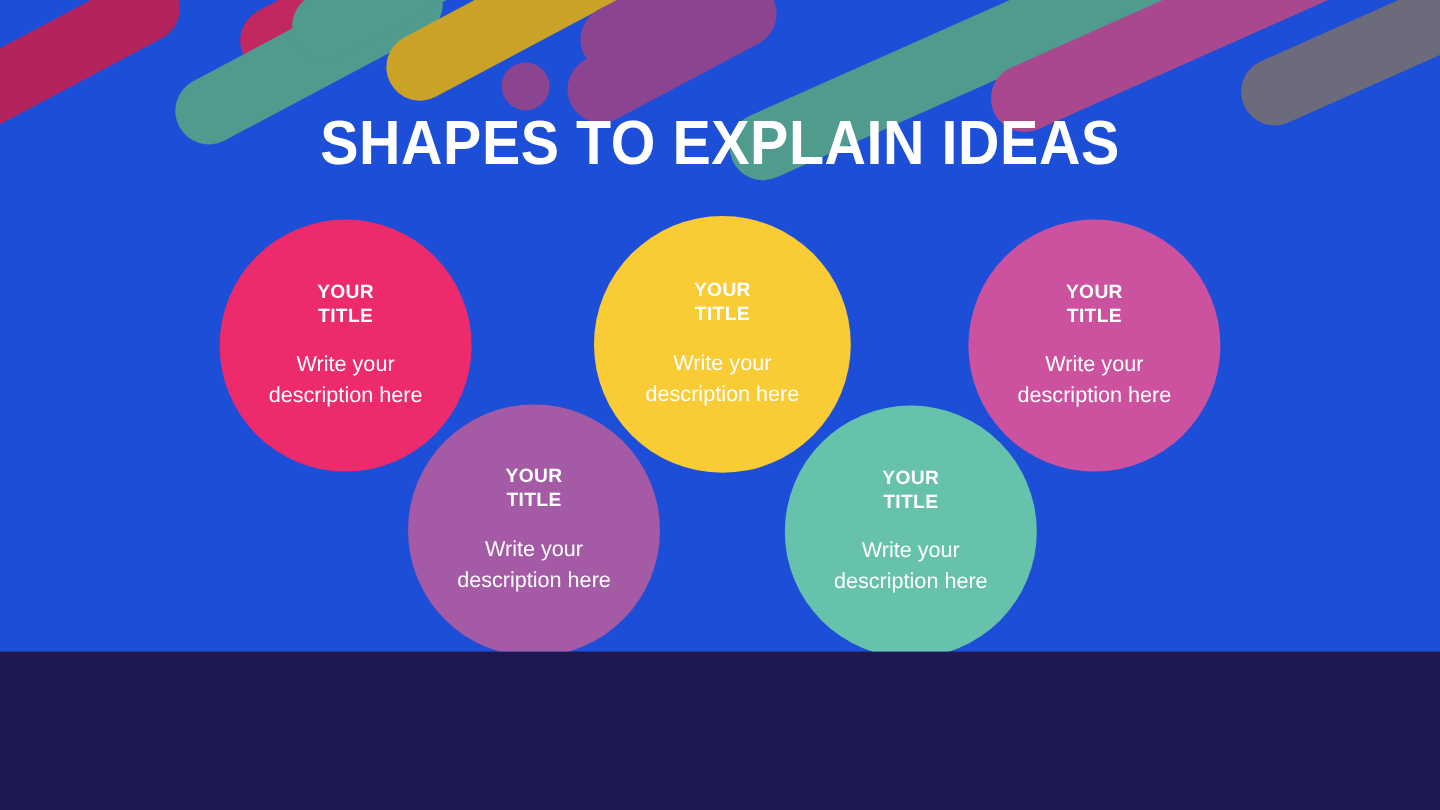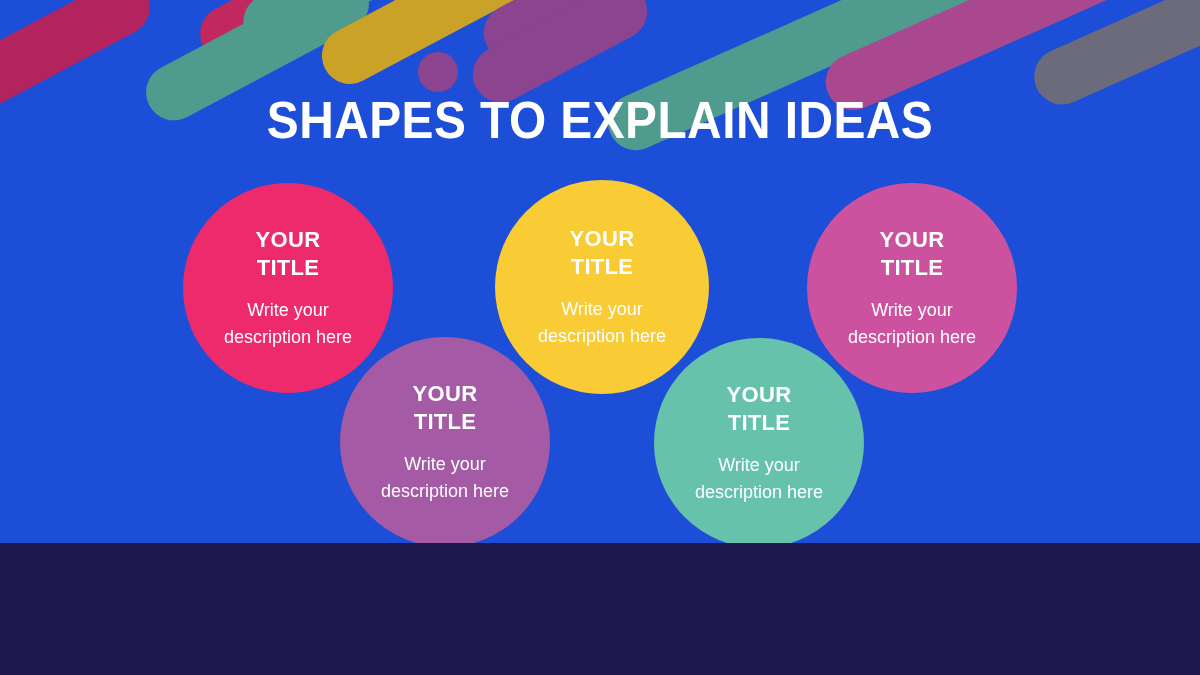--- a/index.html
+++ b/index.html
@@ -56,21 +56,21 @@
     position:absolute;
     border-radius:50%;
     display:flex;
     flex-direction:column;
     align-items:center;
     justify-content:center;
     text-align:center;
     color:#FFFFFF;
   }
   .circle .c-title {
-    font-size:22px;
+    font-size:16px;
     font-weight:bold;
     line-height:1.25;
     letter-spacing:0.3px;
     white-space:pre-line;
   }
   .circle .c-desc {
     margin-top:16px;
     font-size:18px;
     font-weight:normal;
     line-height:1.45;

